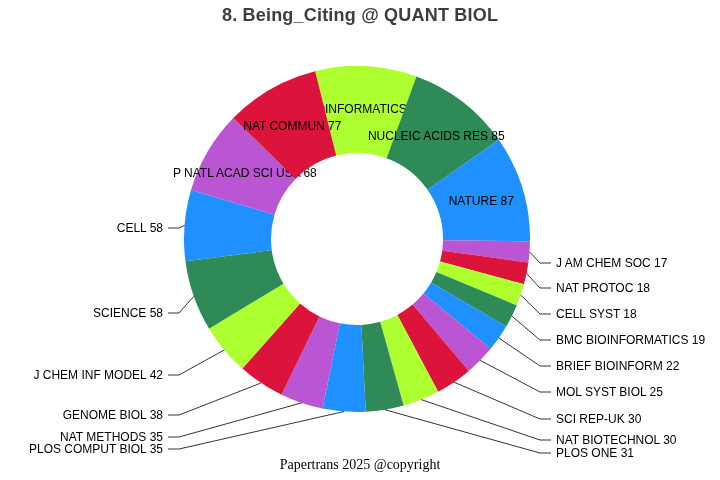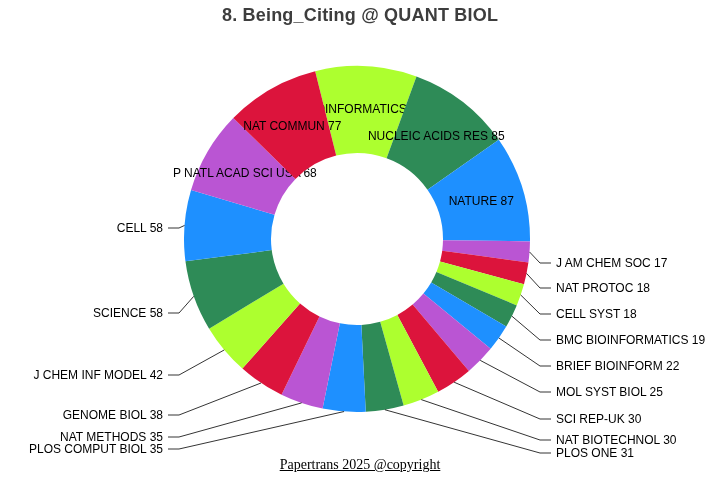--- a/index.html
+++ b/index.html
@@ -10,21 +10,21 @@
   .title{
     position:absolute;top:5px;left:0;width:720px;margin:0;
     text-align:center;font-size:18px;font-weight:bold;color:#3d3d3d;
     letter-spacing:.2px;
   }
   .chart{position:absolute;top:0;left:0;}
   .chart text{font-family:"Liberation Sans","DejaVu Sans",sans-serif;font-size:12px;fill:#000;}
   .chart .leader{fill:none;stroke:#000;stroke-width:0.8;}
   .footer{
     position:absolute;top:457px;left:0;width:720px;text-align:center;
-    font-family:"Liberation Serif","DejaVu Serif",serif;font-size:14px;color:#000;text-decoration:underline;
+    font-family:"Liberation Serif","DejaVu Serif",serif;font-size:14px;color:#000;
   }
 </style>
 </head>
 <body>
 
 <h1 class="title">8. Being_Citing @ QUANT BIOL</h1>
 
 <svg class="chart" width="720" height="480" viewBox="0 0 720 480" xmlns="http://www.w3.org/2000/svg">
     <path d="M315.15,71.14 A173,173 0 0 1 416.48,76.55 L386.57,158.24 A86,86 0 0 0 336.19,155.55 Z" fill="#ADFF2F"></path>
     <text x="363.93" y="109.18" dy="0.35em" text-anchor="middle" fill="#000000">BIOINFORMATICS 83</text>

